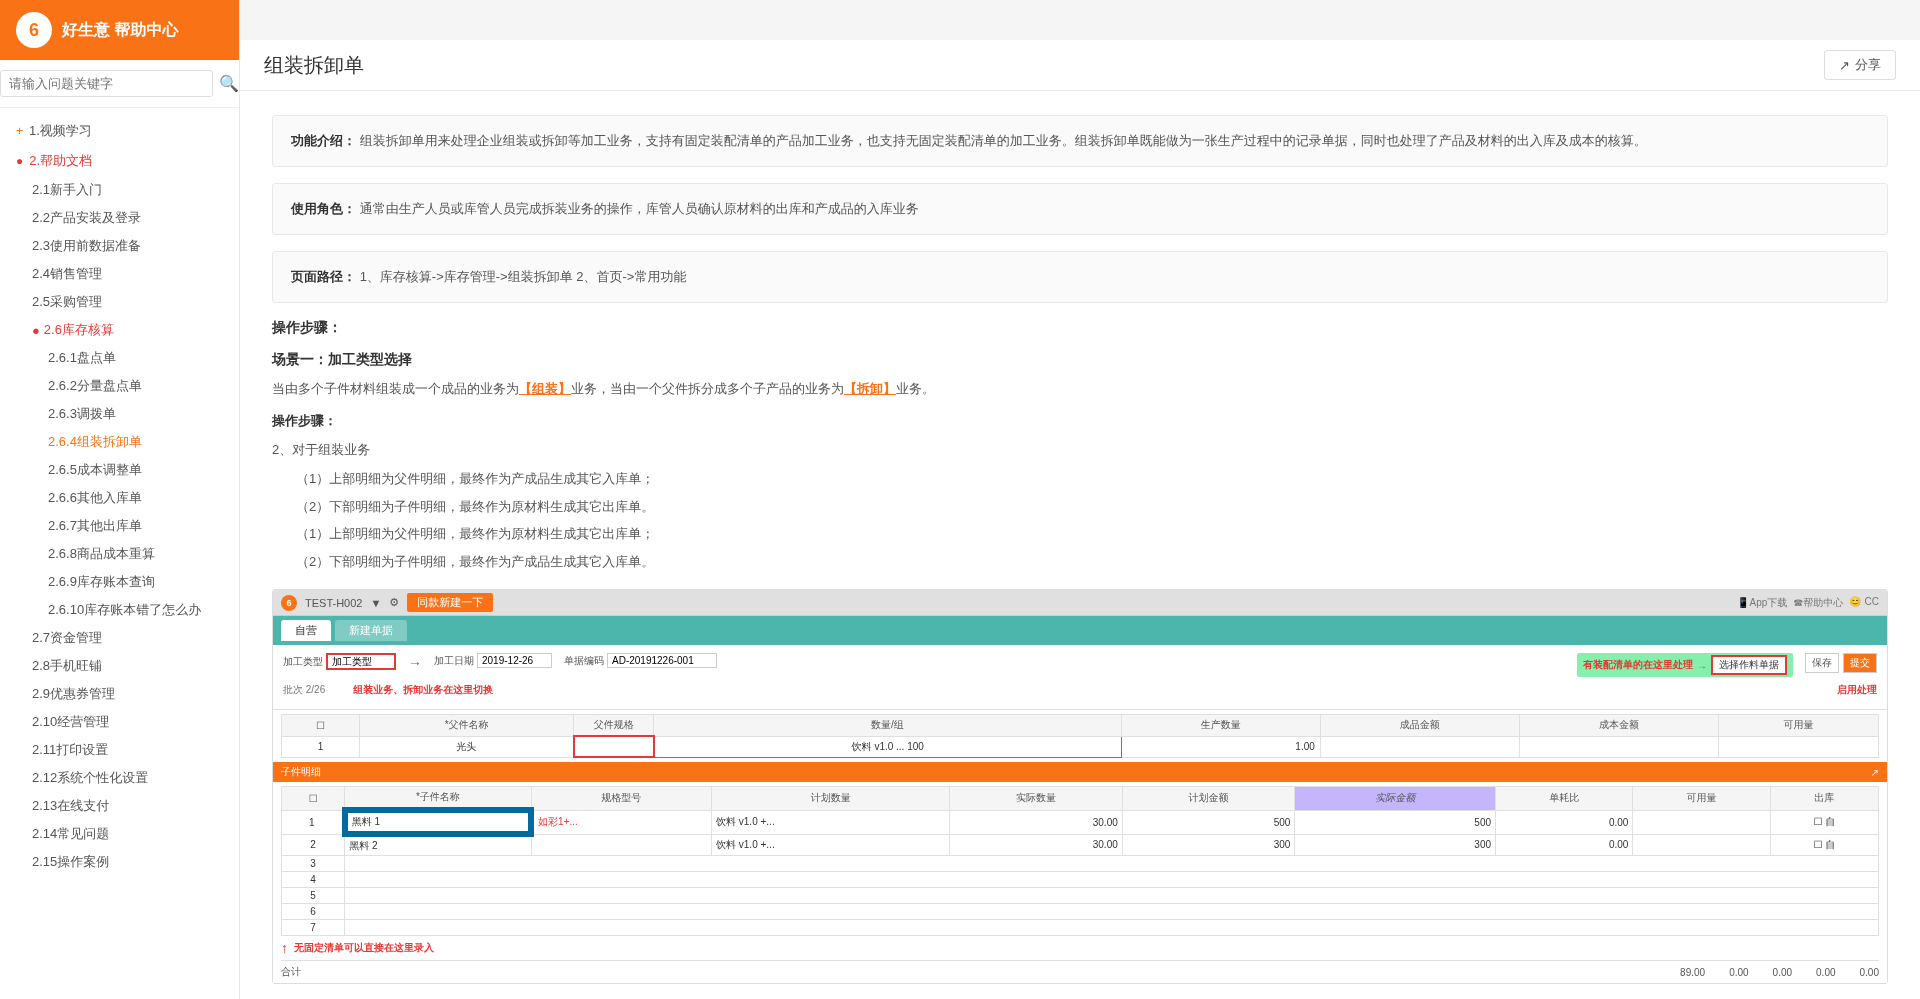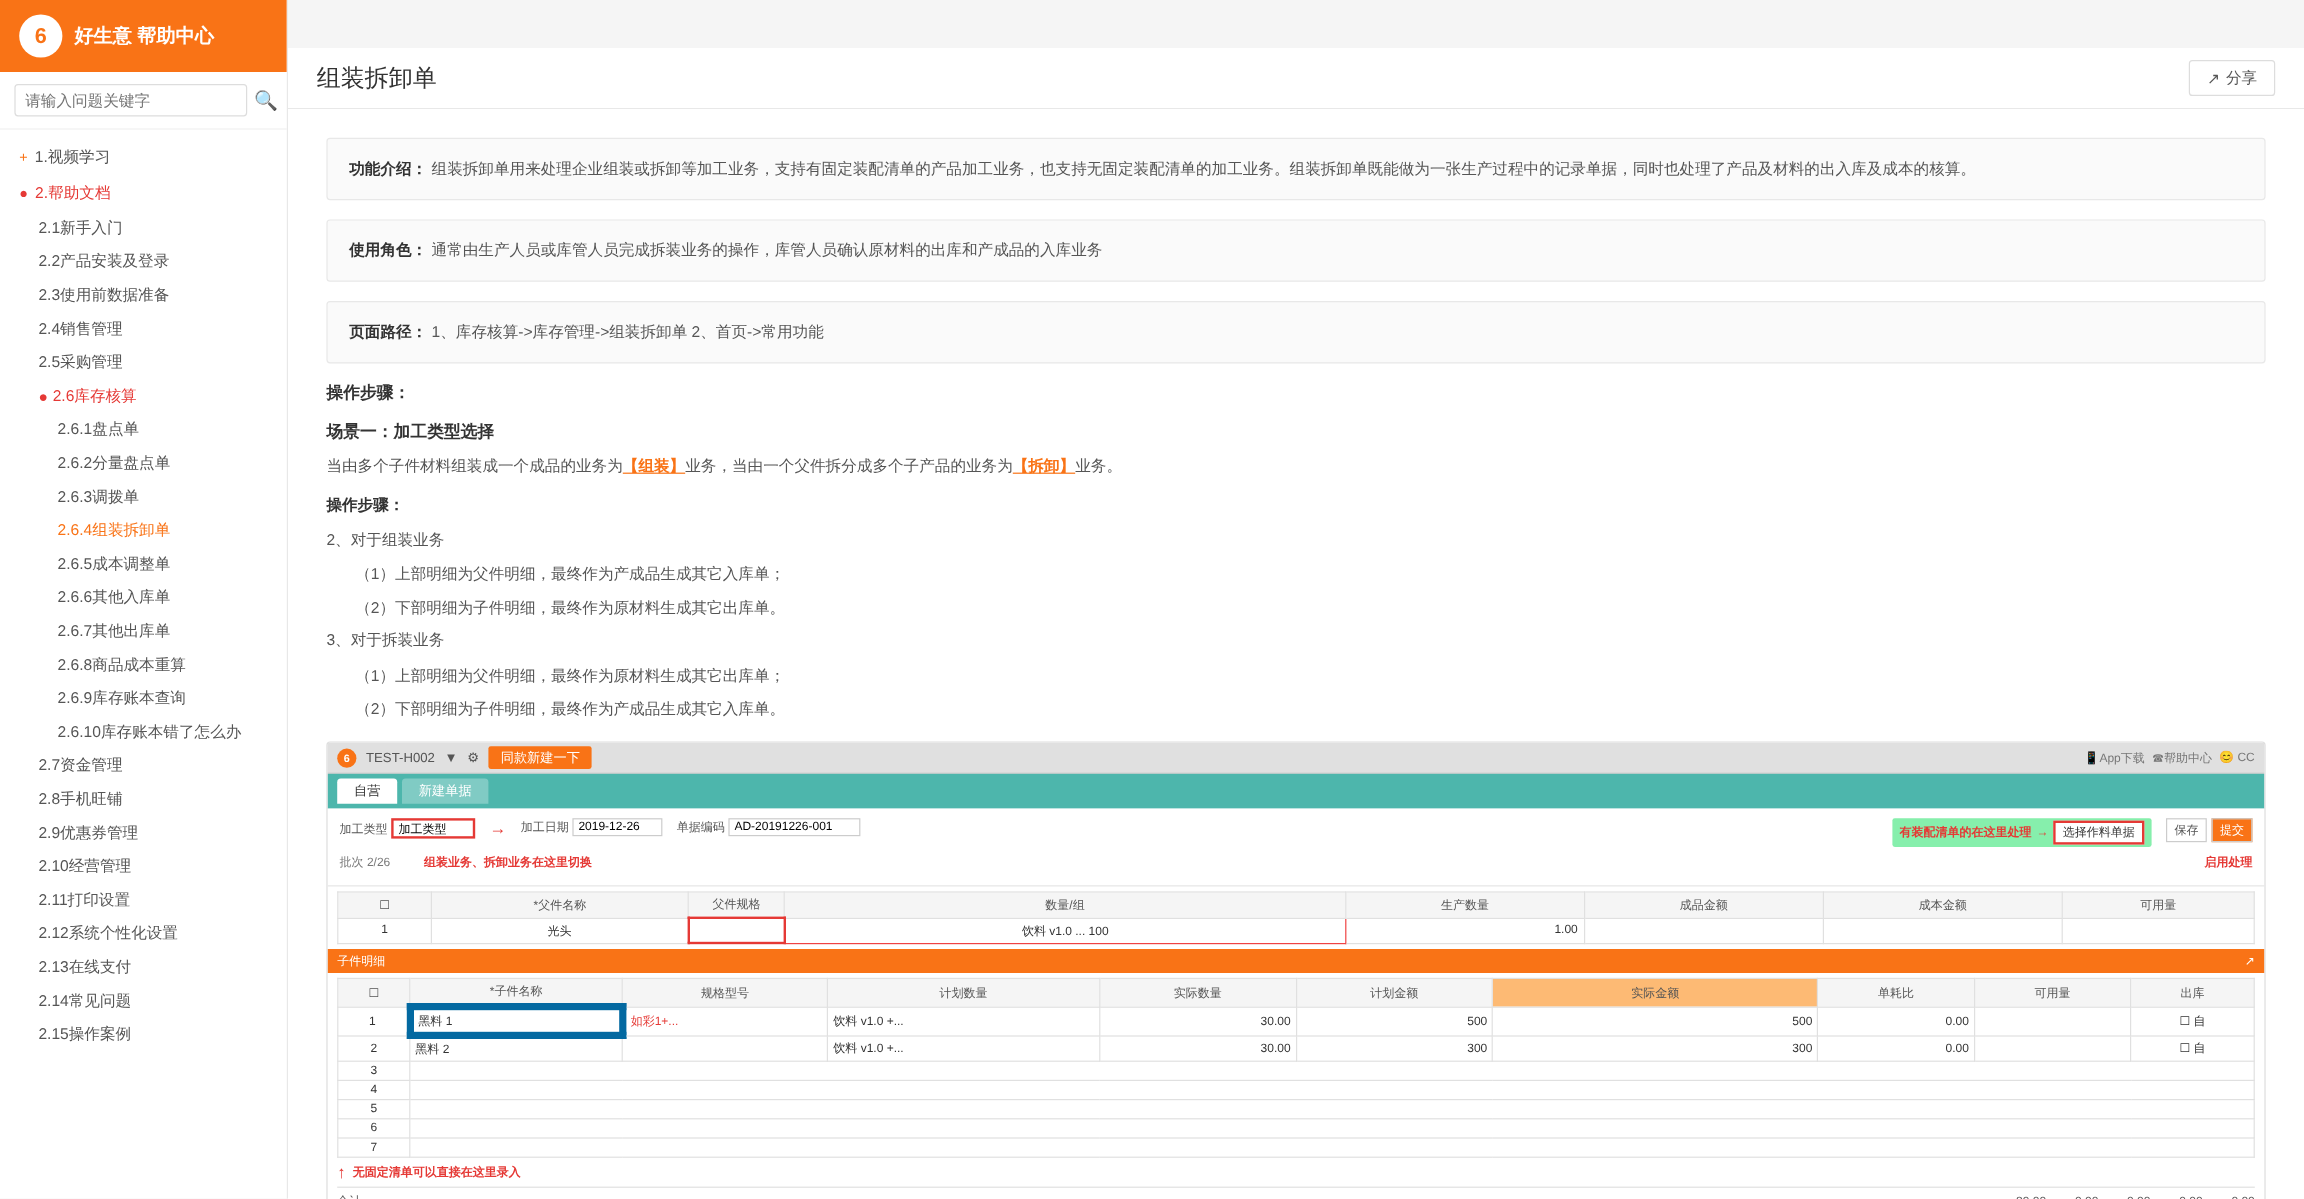--- a/index.html
+++ b/index.html
@@ -29,21 +29,21 @@
       border-radius: 50%;
       display: flex; align-items: center; justify-content: center;
       font-size: 18px; font-weight: bold; color: #f97316;
     }
     #sidebar-title {
       color: #fff;
       font-size: 16px;
       font-weight: bold;
     }
     #search-box {
-      padding: 10px 12px;
+      padding: 10px 0;
       border-bottom: 1px solid #f0f0f0;
       display: flex;
       align-items: center;
       gap: 6px;
     }
     #search-input {
       flex: 1;
       border: 1px solid #ddd;
       border-radius: 3px;
       padding: 5px 8px;
@@ -309,21 +309,20 @@
     <div class="scene-title">场景一：加工类型选择</div>
 
     <div class="content-text">
       当由多个子件材料组装成一个成品的业务为<span style="color:#f97316;text-decoration:underline;font-weight:bold;">【组装】</span>业务，当由一个父件拆分成多个子产品的业务为<span style="color:#f97316;text-decoration:underline;font-weight:bold;">【拆卸】</span>业务。
     </div>
 
     <div class="step-text" style="font-weight:bold;color:#333;">操作步骤：</div>
     <div class="step-text">2、对于组装业务</div>
     <div class="sub-step">（1）上部明细为父件明细，最终作为产成品生成其它入库单；</div>
     <div class="sub-step">（2）下部明细为子件明细，最终作为原材料生成其它出库单。</div>
-    <div class="step-text">3、对于拆装业务</div>
     <div class="sub-step">（1）上部明细为父件明细，最终作为原材料生成其它出库单；</div>
     <div class="sub-step">（2）下部明细为子件明细，最终作为产成品生成其它入库单。</div>
 
     <div class="screenshot-container">
       <div class="mock-screenshot">
 
         <div style="background:#e0e0e0;padding:3px 8px;display:flex;align-items:center;gap:8px;font-size:11px;color:#555;border-bottom:1px solid #ccc;">
           <span style="background:#f97316;color:#fff;border-radius:50%;width:16px;height:16px;display:inline-flex;align-items:center;justify-content:center;font-weight:bold;font-size:9px;">6</span>
           <span>TEST-H002</span>
           <span>▼</span>
@@ -416,21 +415,21 @@
         <div style="background:#fff;padding:4px 8px;">
           <table style="width:100%;border-collapse:collapse;font-size:10px;">
             <thead>
               <tr>
                 <th style="background:#f5f5f5;padding:3px 4px;border:1px solid #e0e0e0;font-weight:normal;color:#555;">☐</th>
                 <th style="background:#f5f5f5;padding:3px 4px;border:1px solid #e0e0e0;font-weight:normal;color:#555;">*子件名称</th>
                 <th style="background:#f5f5f5;padding:3px 4px;border:1px solid #e0e0e0;font-weight:normal;color:#555;">规格型号</th>
                 <th style="background:#f5f5f5;padding:3px 4px;border:1px solid #e0e0e0;font-weight:normal;color:#555;">计划数量</th>
                 <th style="background:#f5f5f5;padding:3px 4px;border:1px solid #e0e0e0;font-weight:normal;color:#555;">实际数量</th>
                 <th style="background:#f5f5f5;padding:3px 4px;border:1px solid #e0e0e0;font-weight:normal;color:#555;">计划金额</th>
-                <th style="background:#fdba74;padding:3px 20px;border:1px solid #e0e0e0;font-weight:normal;color:#555;">实际金额</th>
+                <th style="background:#c4b5fd;padding:3px 8px;border:1px solid #e0e0e0;font-weight:normal;color:#555;font-style:italic;">实际金额</th>
                 <th style="background:#f5f5f5;padding:3px 4px;border:1px solid #e0e0e0;font-weight:normal;color:#555;">单耗比</th>
                 <th style="background:#f5f5f5;padding:3px 4px;border:1px solid #e0e0e0;font-weight:normal;color:#555;">可用量</th>
                 <th style="background:#f5f5f5;padding:3px 4px;border:1px solid #e0e0e0;font-weight:normal;color:#555;">出库</th>
               </tr>
             </thead>
             <tbody>
               <tr>
                 <td style="padding:2px 4px;border:1px solid #e0e0e0;text-align:center;">1</td>
                 <td style="padding:2px 4px;border:6px solid #0369a1;">黑料 1</td>
                 <td style="padding:2px 4px;border:1px solid #e0e0e0;color:#e53935;">如彩1+...</td>

